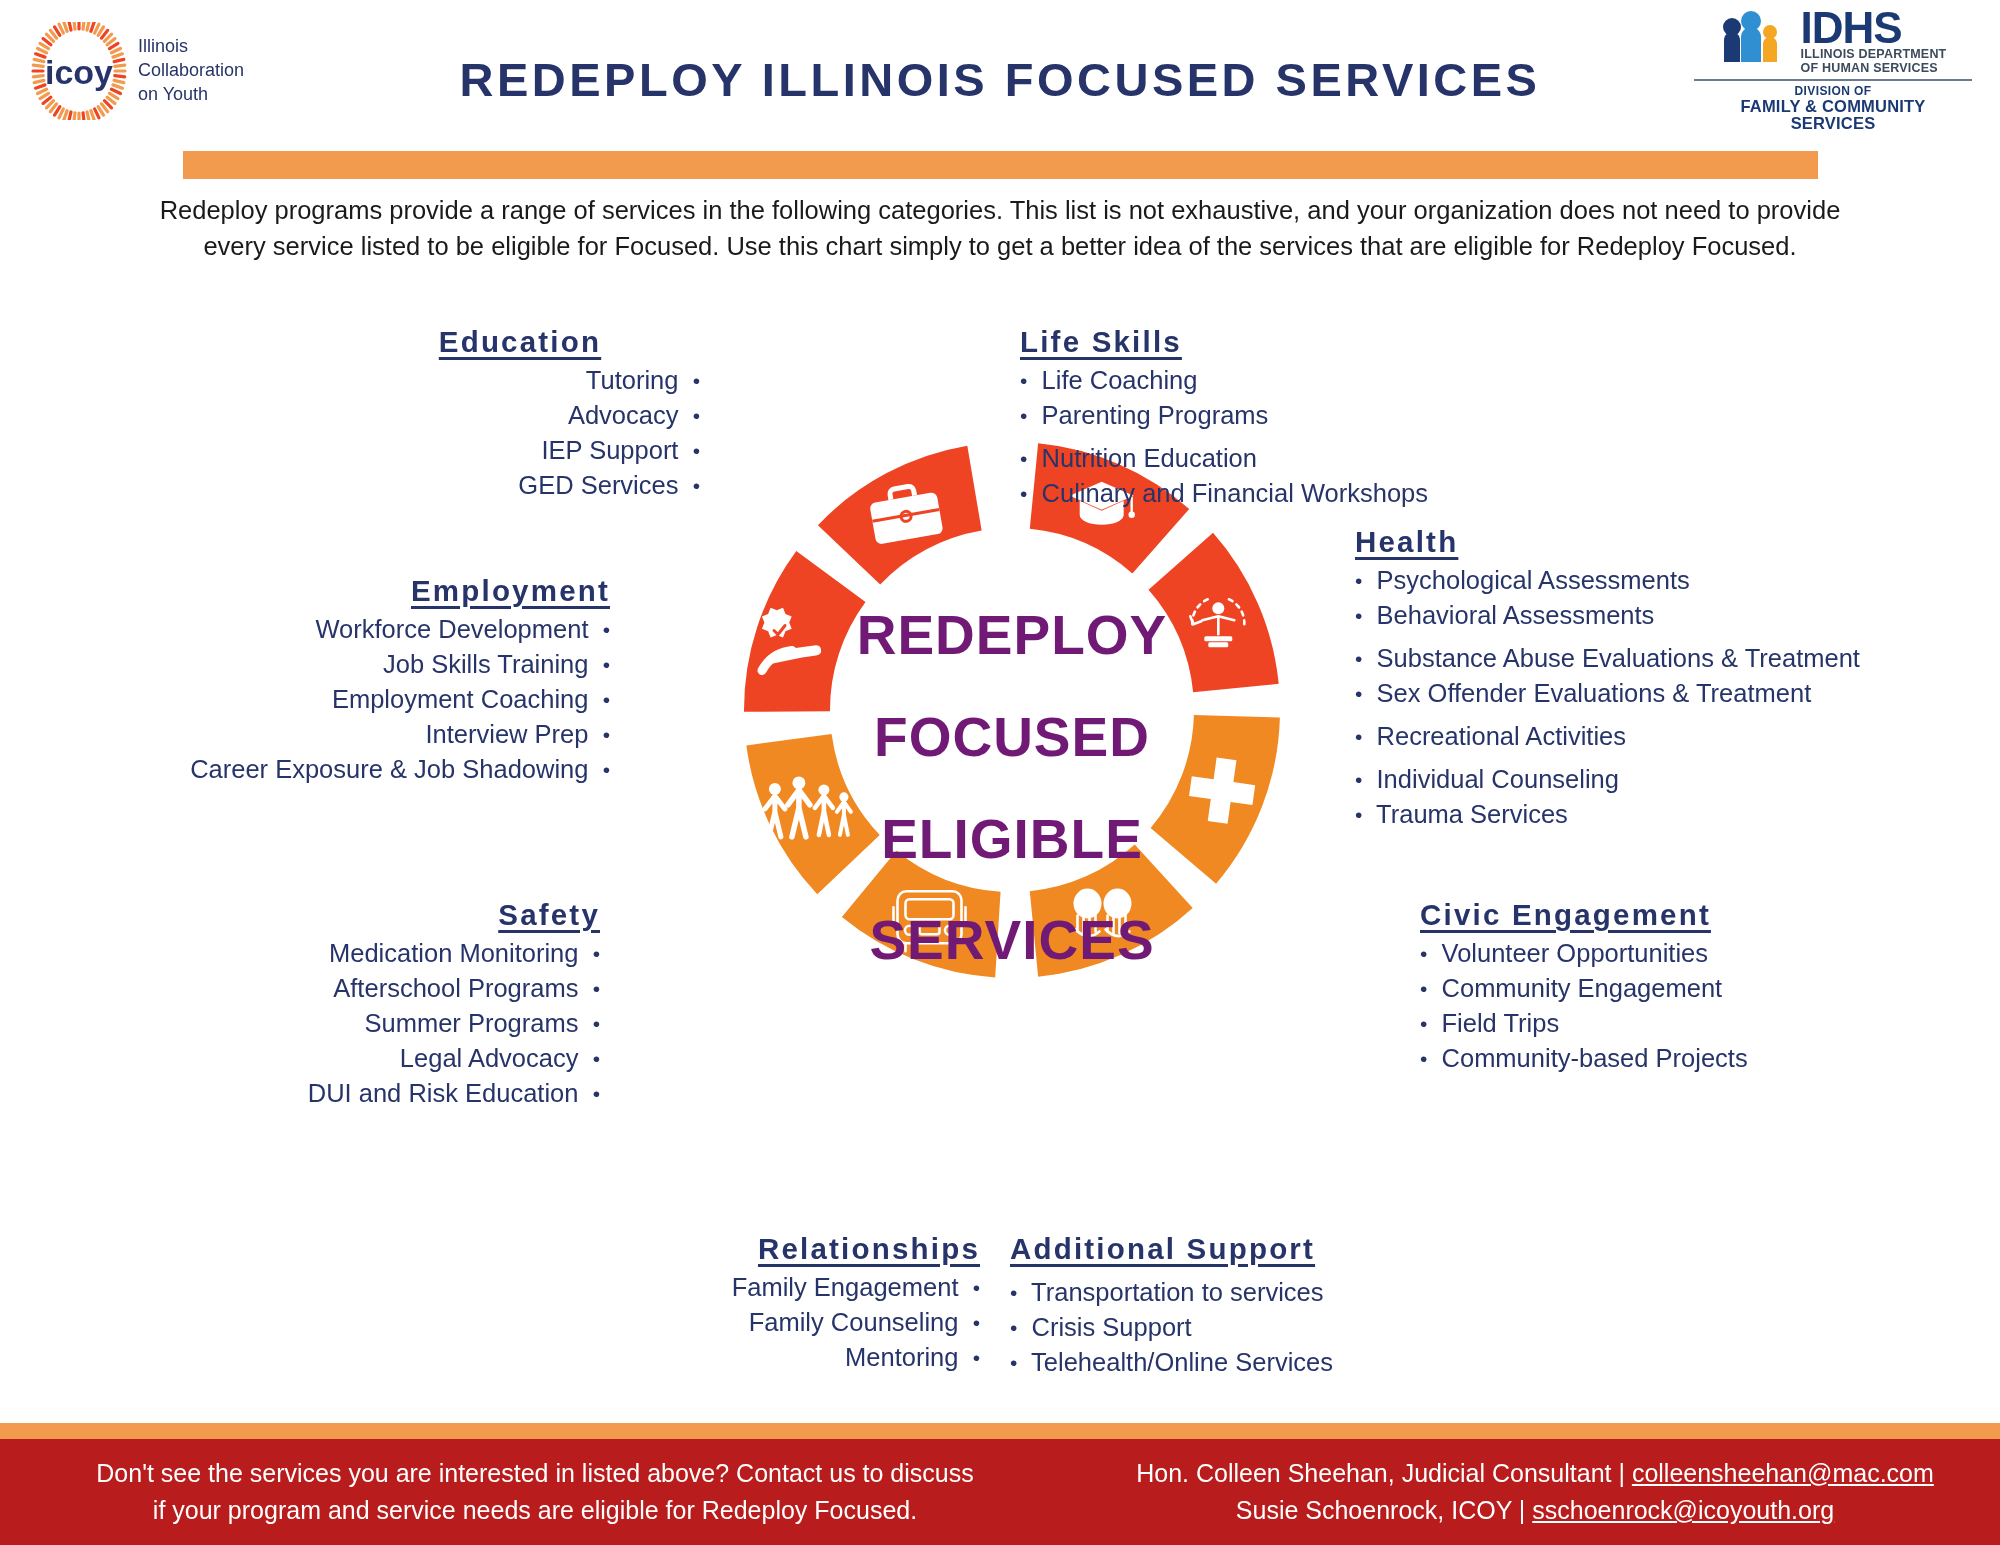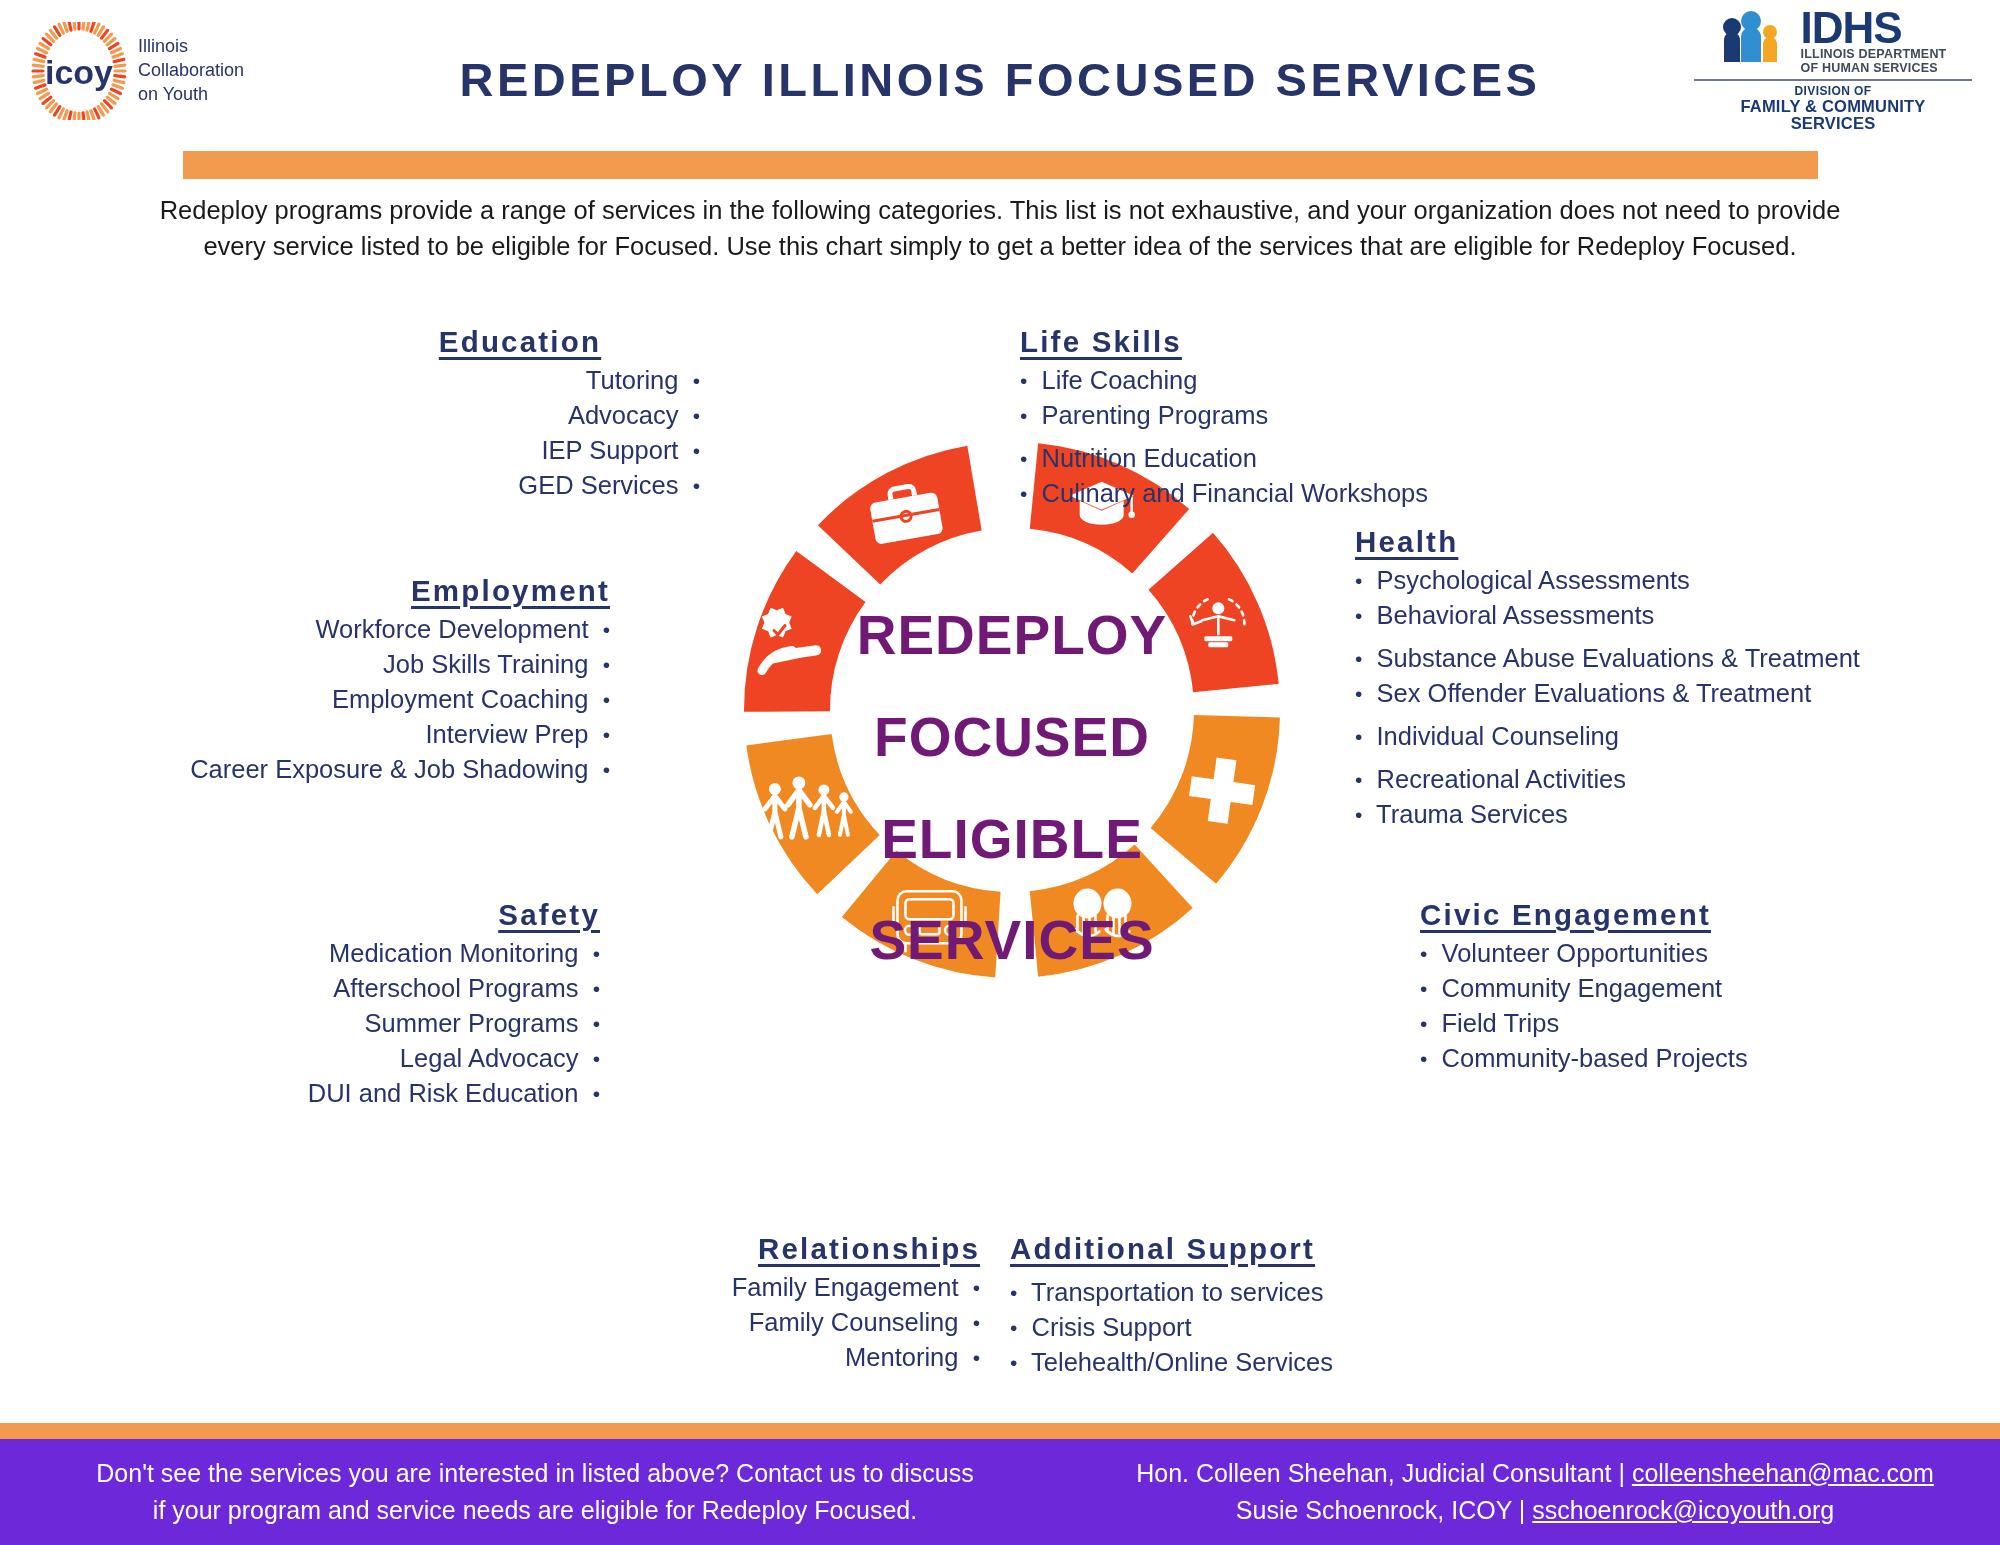--- a/index.html
+++ b/index.html
@@ -83,21 +83,21 @@
   .s2 { padding-left: 70px; } .s3 { padding-left: 105px; margin-top: 8px; }
   .s4 { padding-left: 140px; }
   .e0 { padding-right: 0; }  .e1 { padding-right: 36px; }
   .e2 { padding-right: 70px; } .e3 { padding-right: 105px; }
   .e4 { padding-right: 140px; } .e5 { padding-right: 168px; }
 
   
   .footer-rule { position: absolute; left: 0; top: 1423px; width: 2000px; height: 16px; background: #f29a4d; }
   .footer {
     position: absolute; left: 0; top: 1439px; width: 2000px; height: 106px;
-    background: #6d28d9; color: #ffffff;
+    background: #b91c1c; color: #ffffff;
     display: flex; align-items: center;
   }
   .footer-left { width: 1070px; text-align: center; font-size: 25px; line-height: 1.5; }
   .footer-right { width: 930px; text-align: center; font-size: 25px; line-height: 1.5; }
   .footer a, .mail { color: #ffffff; text-decoration: underline; }
 </style>
 </head>
 <body>
 
 <div class="header">
@@ -331,22 +331,22 @@
       <li class="s4"><span class="b">•</span>&nbsp; <span>Culinary and Financial Workshops</span></li>
     </ul>
   </div>
 <div class="cat right" id="cat-health">
     <h3>Health</h3>
     <ul>
       <li class="s1"><span class="b">•</span>&nbsp; <span>Psychological Assessments</span></li>
       <li class="s2"><span class="b">•</span>&nbsp; <span>Behavioral Assessments</span></li>
       <li class="s3"><span class="b">•</span>&nbsp; <span>Substance Abuse Evaluations &amp; Treatment</span></li>
       <li class="s4"><span class="b">•</span>&nbsp; <span>Sex Offender Evaluations &amp; Treatment</span></li>
+      <li class="s3"><span class="b">•</span>&nbsp; <span>Recreational Activities</span></li>
       <li class="s3"><span class="b">•</span>&nbsp; <span>Individual Counseling</span></li>
-      <li class="s3"><span class="b">•</span>&nbsp; <span>Recreational Activities</span></li>
       <li class="s2"><span class="b">•</span>&nbsp; <span>Trauma Services</span></li>
     </ul>
   </div>
 <div class="cat right" id="cat-civic">
     <h3>Civic Engagement</h3>
     <ul>
       <li class="s2"><span class="b">•</span>&nbsp; <span>Volunteer Opportunities</span></li>
       <li class="s1"><span class="b">•</span>&nbsp; <span>Community Engagement</span></li>
       <li class="s0"><span class="b">•</span>&nbsp; <span>Field Trips</span></li>
       <li class="s0"><span class="b">•</span>&nbsp; <span>Community-based Projects</span></li>

